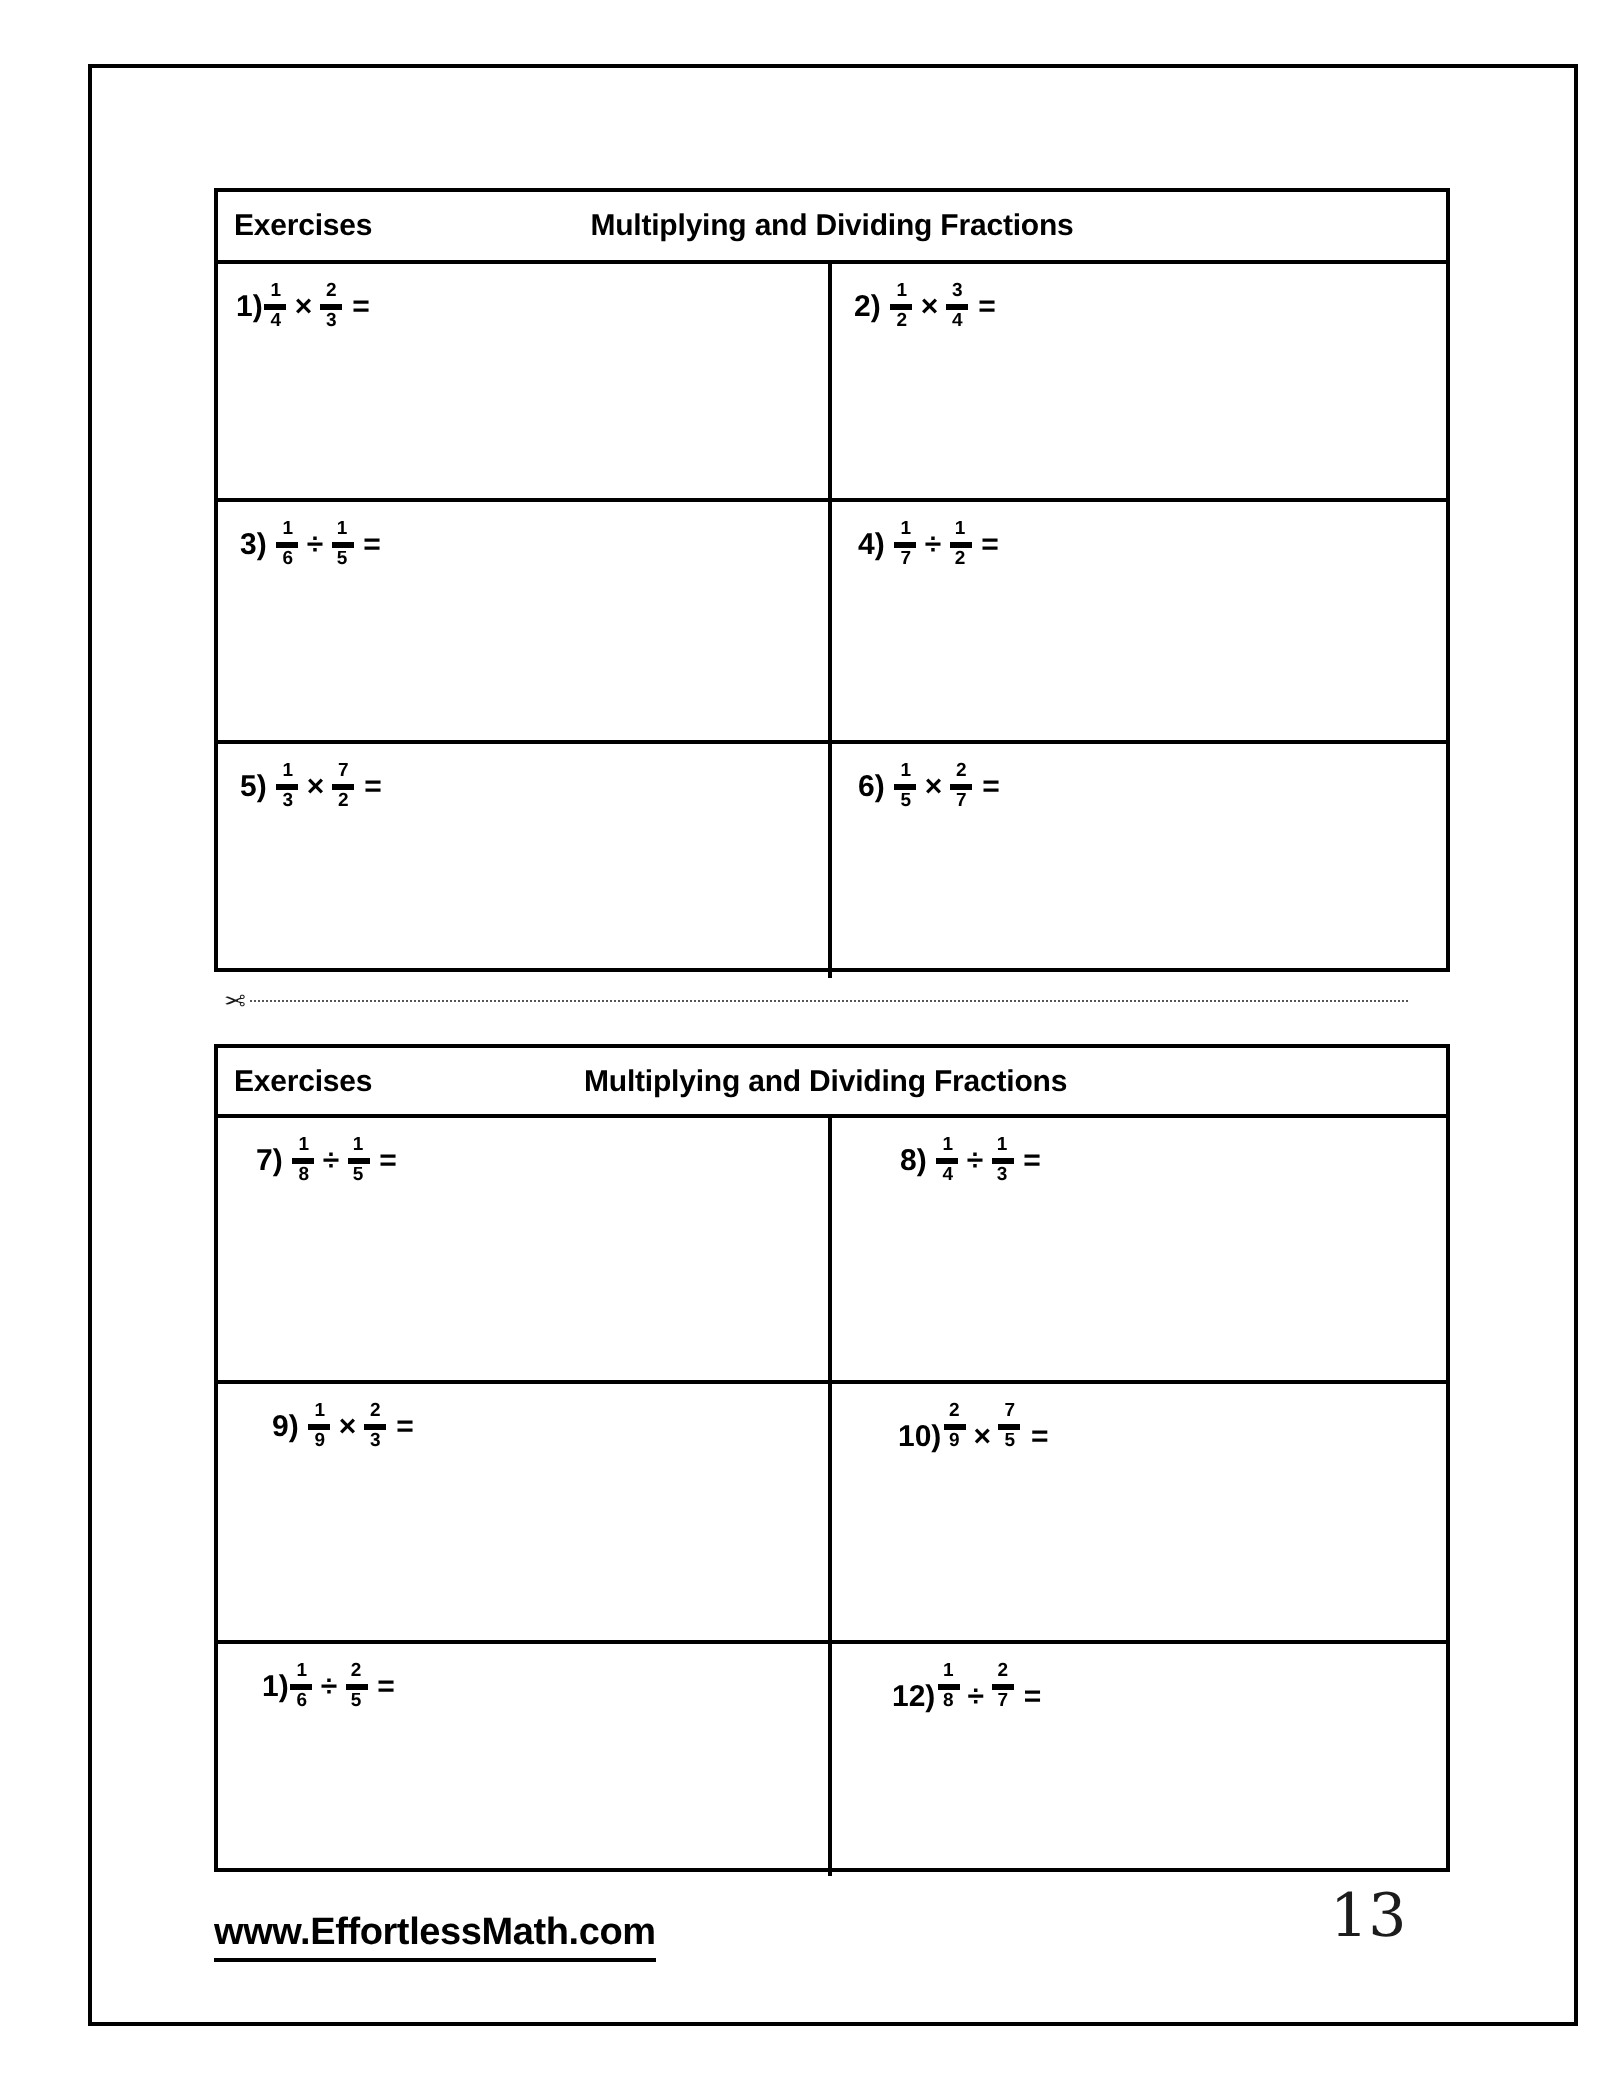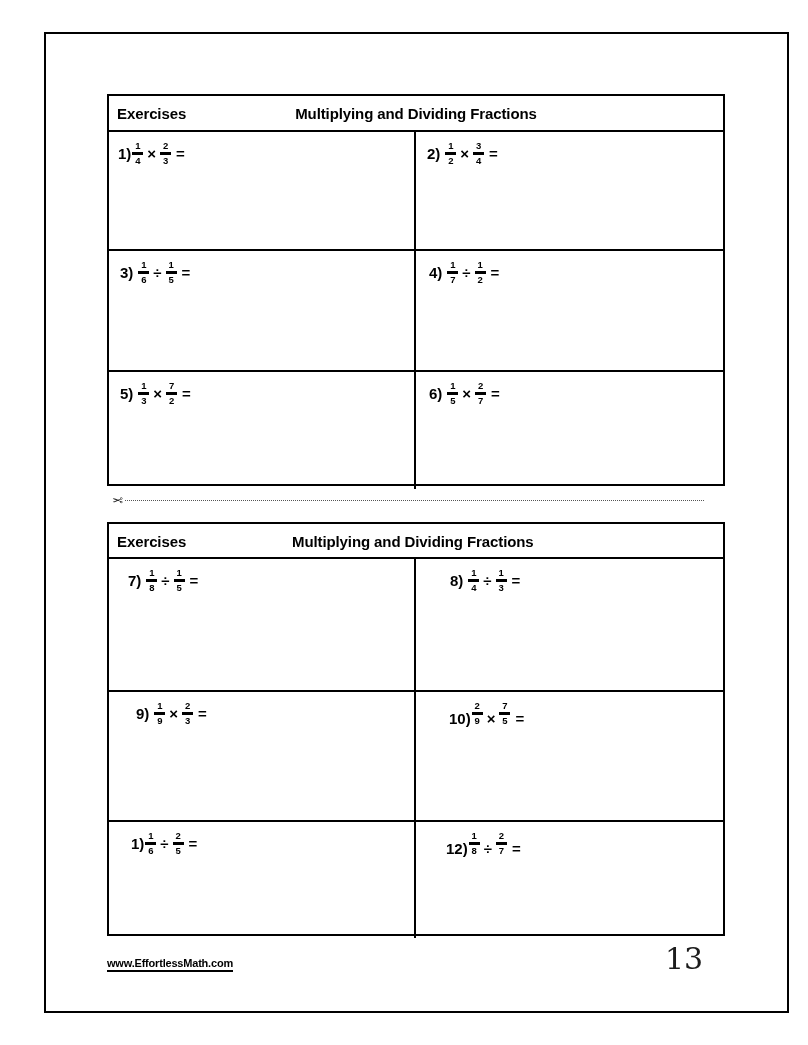--- a/index.html
+++ b/index.html
@@ -192,21 +192,21 @@
     height: 1px;
     border-bottom: 1.4px dotted #555555;
     margin-bottom: 1px;
   }
 
   
   .footer-url {
     position: absolute;
     left: 95px;
     top: 957px;
-    font-size: 11px;
+    font-size: 19px;
     font-weight: bold;
     letter-spacing: -0.2px;
     border-bottom: 2.5px solid #000000;
     padding-bottom: 1px;
     line-height: 1.1;
   }
   .footer-page {
     position: absolute;
     left: 653px;
     top: 944px;

